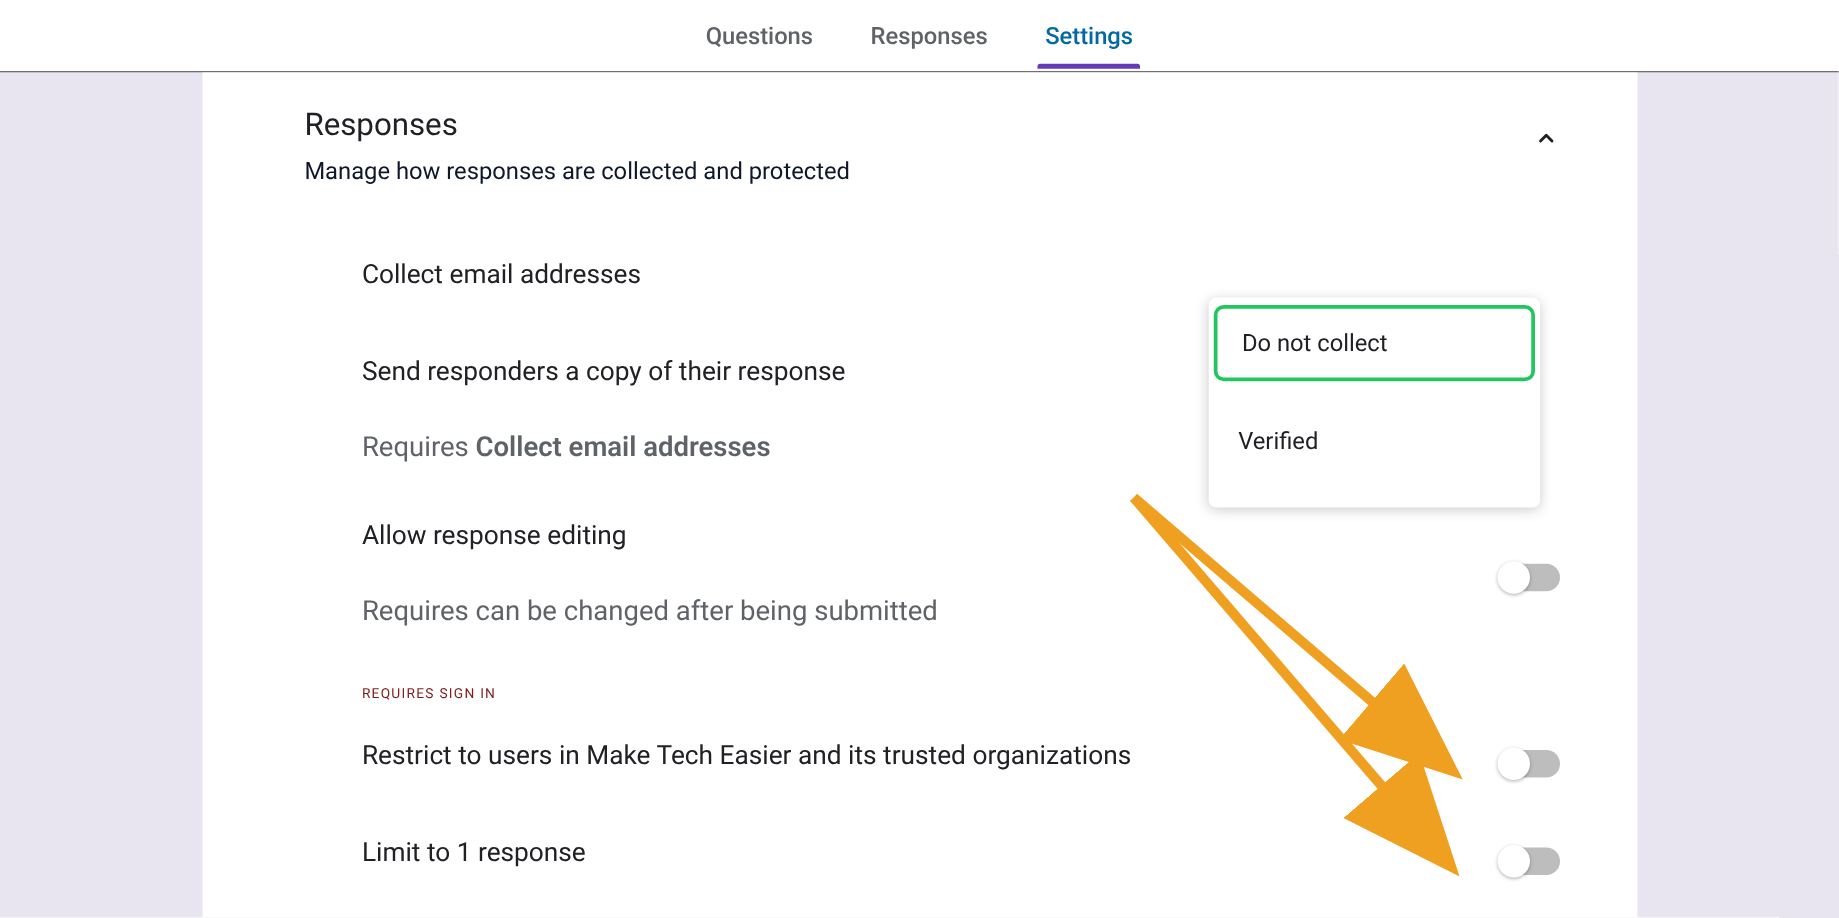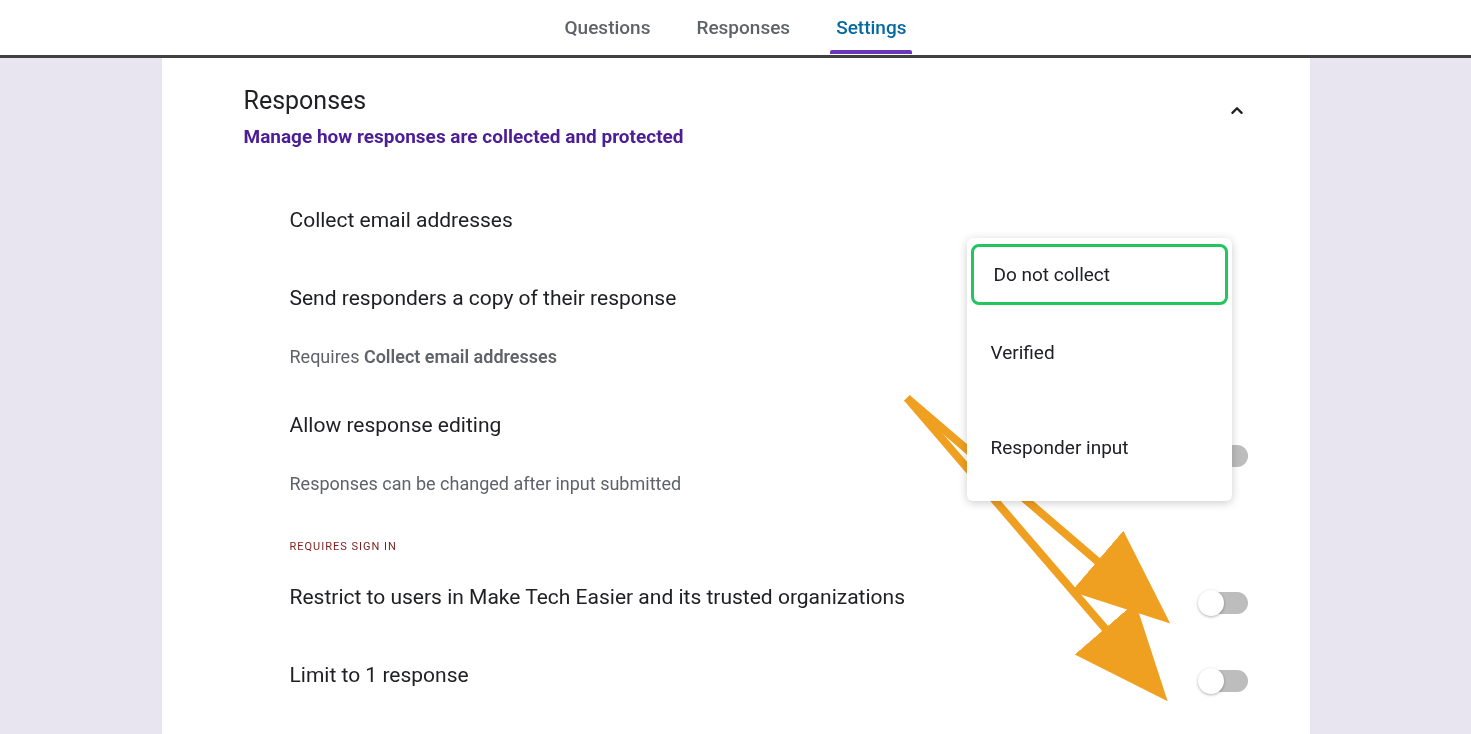--- a/index.html
+++ b/index.html
@@ -14,21 +14,21 @@
       height: 734px;
       overflow: hidden;
       position: relative;
     }
     .tabs-bar {
       display: flex;
       justify-content: center;
       align-items: center;
       height: 58px;
       background: #fff;
-      border-bottom: 3px solid #404040;
+      border-bottom: 1px solid #404040;
       gap: 46px;
     }
     .tab {
       font-size: 19px;
       color: #5f6368;
       font-weight: 500;
       cursor: pointer;
       padding: 14px 0;
       position: relative;
     }
@@ -66,22 +66,22 @@
       margin-bottom: 60px;
     }
     .section-title {
       font-size: 25px;
       color: #202124;
       font-weight: 400;
       margin-bottom: 10px;
     }
     .section-subtitle {
       font-size: 19px;
-      color: #4c1d95;
-      font-weight: 700;
+      color: #0f172a;
+      font-weight: 400;
     }
     .collapse-icon {
       margin-top: 14px;
       cursor: pointer;
     }
     .setting-row {
       display: flex;
       justify-content: space-between;
       align-items: center;
       margin-bottom: 46px;
@@ -91,21 +91,21 @@
     .setting-text {
       flex: 1;
     }
     .setting-label {
       font-size: 21px;
       color: #202124;
       font-weight: 400;
       margin-bottom: 8px;
     }
     .setting-desc {
-      font-size: 18px;
+      font-size: 22px;
       color: #5f6368;
       font-weight: 400;
       margin-top: 36px;
     }
     .setting-desc strong {
       font-weight: 600;
       color: #5f6368;
     }
     .setting-desc a {
       color: #1a73e8;
@@ -209,21 +209,21 @@
         <div class="setting-label">Send responders a copy of their response</div>
         <div class="setting-desc">
           <span>Requires </span><strong>Collect email addresses</strong>
         </div>
       </div>
     </div>
 
     <div class="setting-row">
       <div class="setting-text">
         <div class="setting-label">Allow response editing</div>
-        <div class="setting-desc">Responses can be changed after input submitted</div>
+        <div class="setting-desc">Requires can be changed after being submitted</div>
       </div>
       <div class="toggle"></div>
     </div>
 
     <div class="subsection-header">REQUIRES SIGN IN</div>
 
     <div class="setting-row">
       <div class="setting-text">
         <div class="setting-label">Restrict to users in Make Tech Easier and its trusted organizations</div>
       </div>
@@ -233,21 +233,20 @@
     <div class="setting-row" style="margin-bottom:0;">
       <div class="setting-text">
         <div class="setting-label">Limit to 1 response</div>
       </div>
       <div class="toggle"></div>
     </div>
 
     <div class="dropdown-menu">
       <div class="dropdown-item highlighted">Do not collect</div>
       <div class="dropdown-item">Verified</div>
-      <div class="dropdown-item">Responder input</div>
     </div>
 
     <svg class="annotation-arrows">
       <defs>
         <marker id="arrowhead" markerWidth="12" markerHeight="12" refX="9" refY="5" orient="auto">
           <polygon points="0 0, 12 5, 0 10" fill="#f0a020"></polygon>
         </marker>
       </defs>
       <line x1="745" y1="340" x2="990" y2="550" stroke="#f0a020" stroke-width="8" marker-end="url(#arrowhead)"></line>
       <line x1="745" y1="340" x2="990" y2="625" stroke="#f0a020" stroke-width="8" marker-end="url(#arrowhead)"></line>

